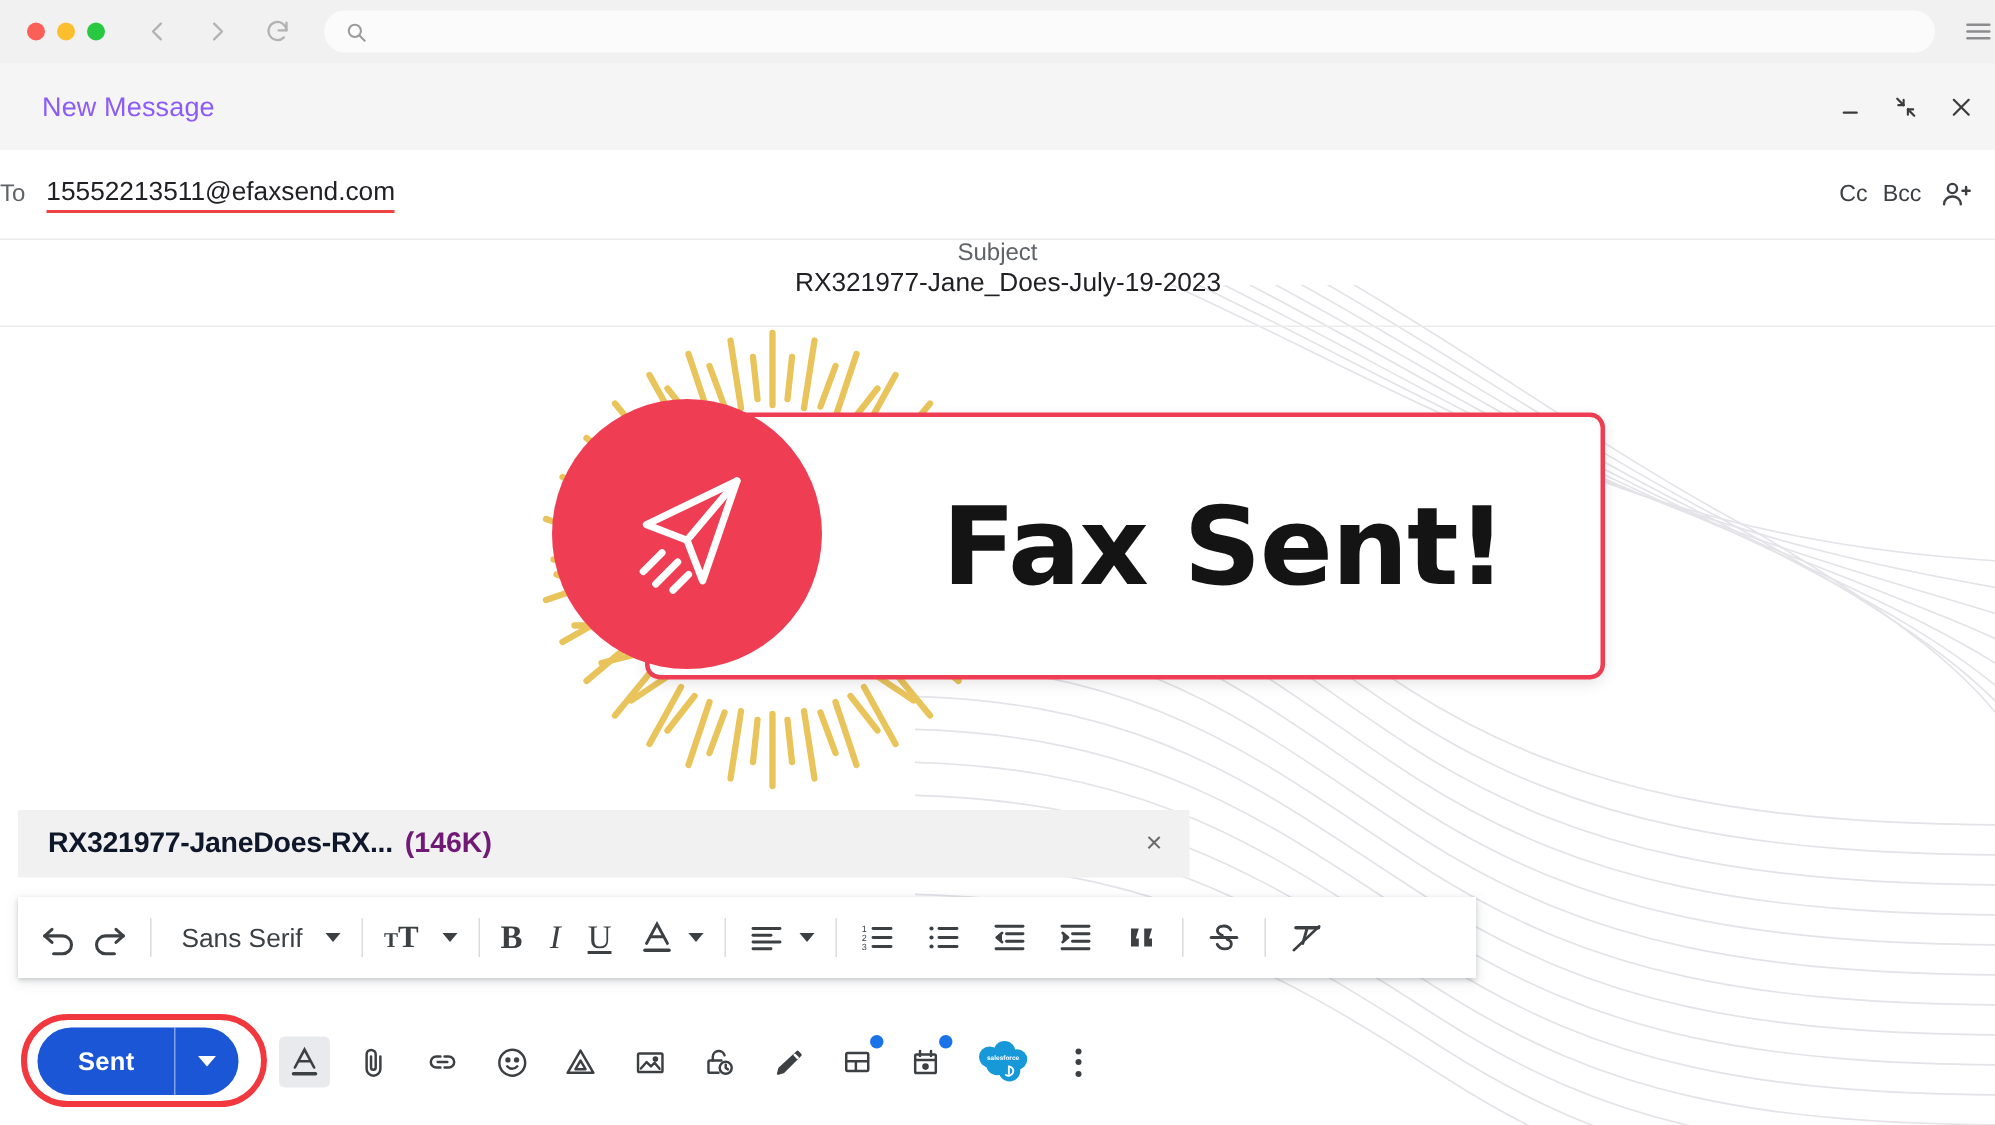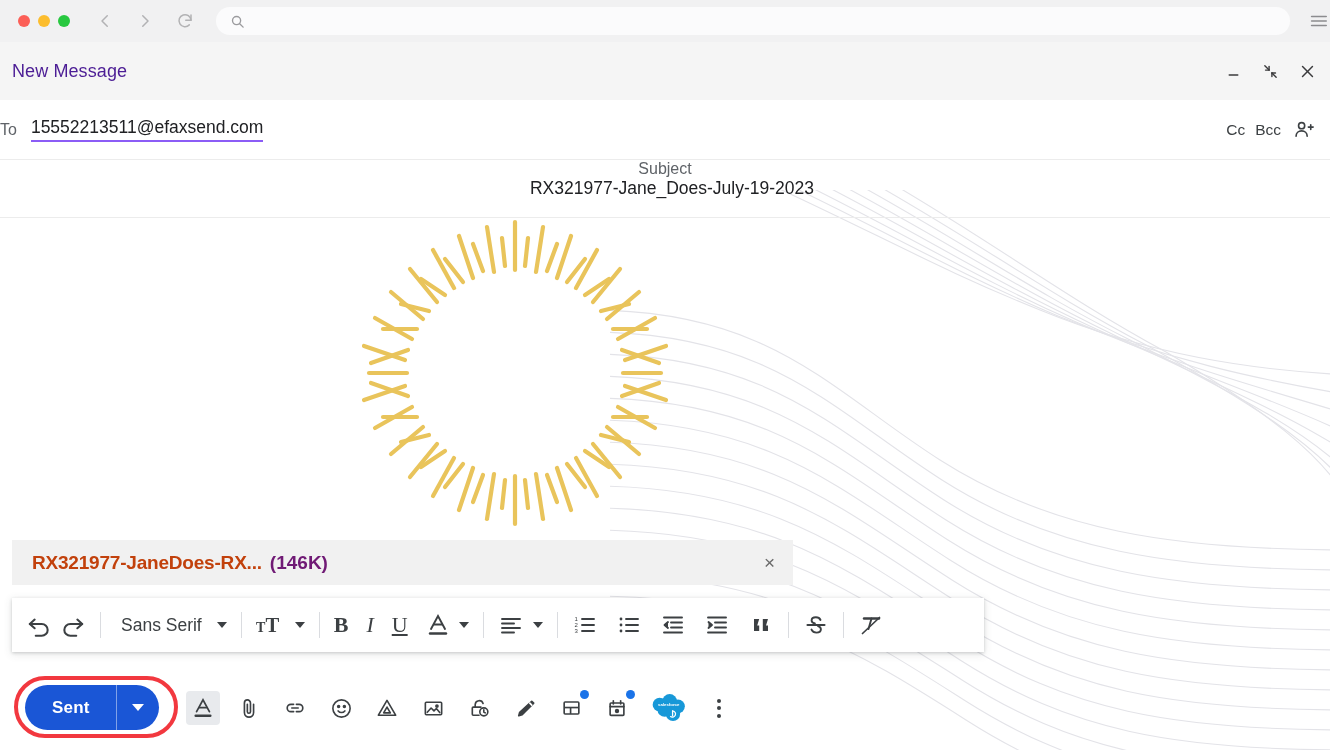--- a/index.html
+++ b/index.html
@@ -54,23 +54,23 @@
 
   
   .compose-header {
     position: absolute; top: 42px; left: 0;
     width: 1330px; height: 58px;
     background: #f5f5f5;
     display: flex; align-items: center;
     z-index: 5;
   }
   .compose-title {
-    margin-left: 12px;
+    margin-left: 28px;
     font-size: 18px;
-    color: #4c1d95;
+    color: #8b5cf6;
     letter-spacing: .1px;
   }
   .win-ctrls {
     margin-left: auto; margin-right: 14px;
     display: flex; align-items: center; gap: 20px;
   }
   .win-ic { width: 17px; height: 17px; color: #3b3b3d; }
 
   
   .field-row {
@@ -85,21 +85,21 @@
   #subject-row { top: 160px; height: 58px; flex-direction: column; }
   .field-label {
     font-size: 16px; color: #5f6368;
     margin-left: 0;
   }
   .field-value {
     font-size: 17.5px; color: #202124;
     margin-left: 14px;
   }
   .to-chip {
-    border-bottom: 2px solid #8b5cf6;
+    border-bottom: 2px solid #ef4444;
     padding-bottom: 2px;
   }
   .cc-bcc {
     margin-left: auto; margin-right: 14px;
     display: flex; align-items: center; gap: 10px;
     font-size: 15.5px; color: #3c4043;
   }
   .cc-bcc .person-ic { width: 23px; height: 23px; color: #3c4043; margin-left: 2px; }
 
   
@@ -151,21 +151,21 @@
     position: absolute;
     left: 12px; top: 540px;
     width: 781px; height: 45px;
     background: #f1f1f1;
     display: flex; align-items: center;
     z-index: 5;
   }
   .att-name {
     margin-left: 20px;
     font-size: 19px; font-weight: 700;
-    color: #c2410c;
+    color: #0f172a;
     letter-spacing: -.2px;
   }
   .att-size {
     margin-left: 8px;
     font-size: 19px; font-weight: 700;
     color: #701a75;
   }
   .att-close {
     margin-left: auto; margin-right: 18px;
     font-size: 19px; color: #6b6b6b;
@@ -437,20 +437,32 @@
           <line x1="73" y1="142" x2="36" y2="155"></line>
           <line x1="82" y1="121" x2="48" y2="121"></line>
           <line x1="94" y1="103" x2="66" y2="96"></line>
           <line x1="110" y1="87" x2="86" y2="71"></line>
           <line x1="128" y1="74" x2="110" y2="51"></line>
           <line x1="148" y1="63" x2="138" y2="36"></line>
           <line x1="170" y1="58" x2="167" y2="30"></line>
         </g>
       </svg>
 
+      <div class="fax-card">
+        <div class="fax-circle">
+          <svg viewBox="0 0 100 100" fill="none" stroke="#ffffff" stroke-width="4.6" stroke-linecap="round" stroke-linejoin="round">
+            <path d="M82 16 L24 44 L50 54 L60 80 Z"></path>
+            <path d="M82 16 L50 54"></path>
+            <path d="M34 62 L22 74"></path>
+            <path d="M44 68 L30 82"></path>
+            <path d="M51 76 L41 86"></path>
+          </svg>
+        </div>
+        <div class="fax-text">Fax Sent!</div>
+      </div>
     </div>
   </div>
 
   <div class="attachment">
     <span class="att-name">RX321977-JaneDoes-RX...</span>
     <span class="att-size">(146K)</span>
     <span class="att-close">×</span>
   </div>
 
   <div class="fmt-toolbar">

